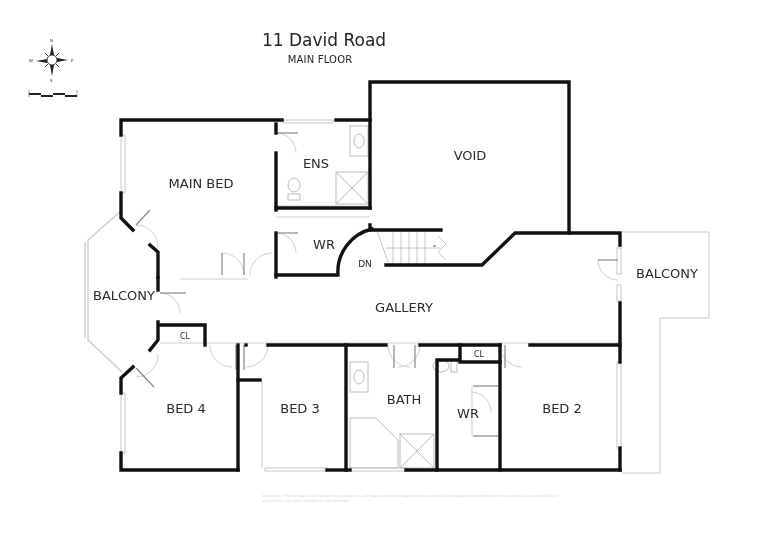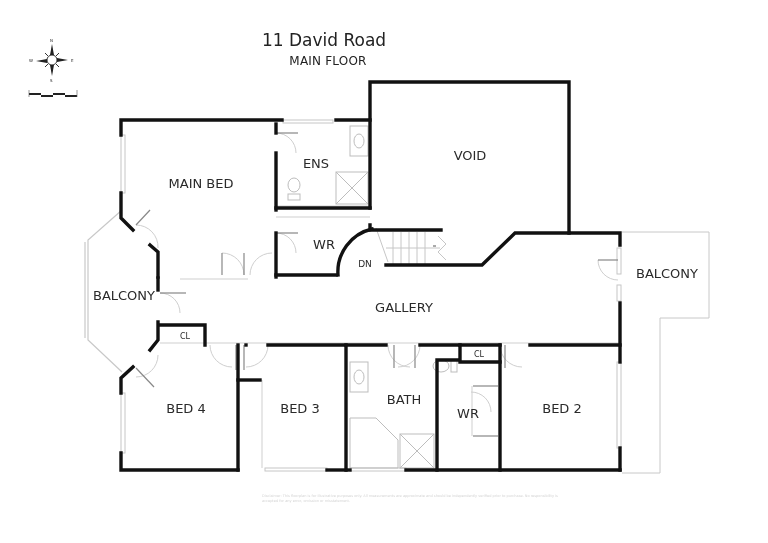--- a/index.html
+++ b/index.html
@@ -1,19 +1,19 @@
 <!DOCTYPE html>
 <html><head>
 <meta charset="utf-8">
 <style>
   html, body { margin:0; padding:0; background:#ffffff; }
   body { width:768px; height:543px; position:relative; overflow:hidden; font-family:"DejaVu Sans", sans-serif; }
   #plan { position:absolute; left:0; top:0; }
   .title { position:absolute; left:0; width:648px; text-align:center; top:30px; font-size:17px; color:#222; }
-  .subtitle { position:absolute; left:16px; width:624px; text-align:center; top:54px; font-size:12px; color:#222; letter-spacing:0.2px; }
+  .subtitle { position:absolute; left:8px; width:624px; text-align:center; top:54px; font-size:10px; color:#222; letter-spacing:0.2px; }
   .label { font-family:"DejaVu Sans", sans-serif; fill:#2a2a2a; }
   .disclaimer { position:absolute; left:262px; top:494px; width:300px; font-size:3.5px; line-height:5px; color:#d4d4d4; }
 </style>
 </head>
 <body>
 
 <div class="title">11 David Road</div>
 <div class="subtitle">MAIN FLOOR</div>
 
 <svg id="plan" width="768" height="543" viewBox="0 0 768 543" xmlns="http://www.w3.org/2000/svg">

